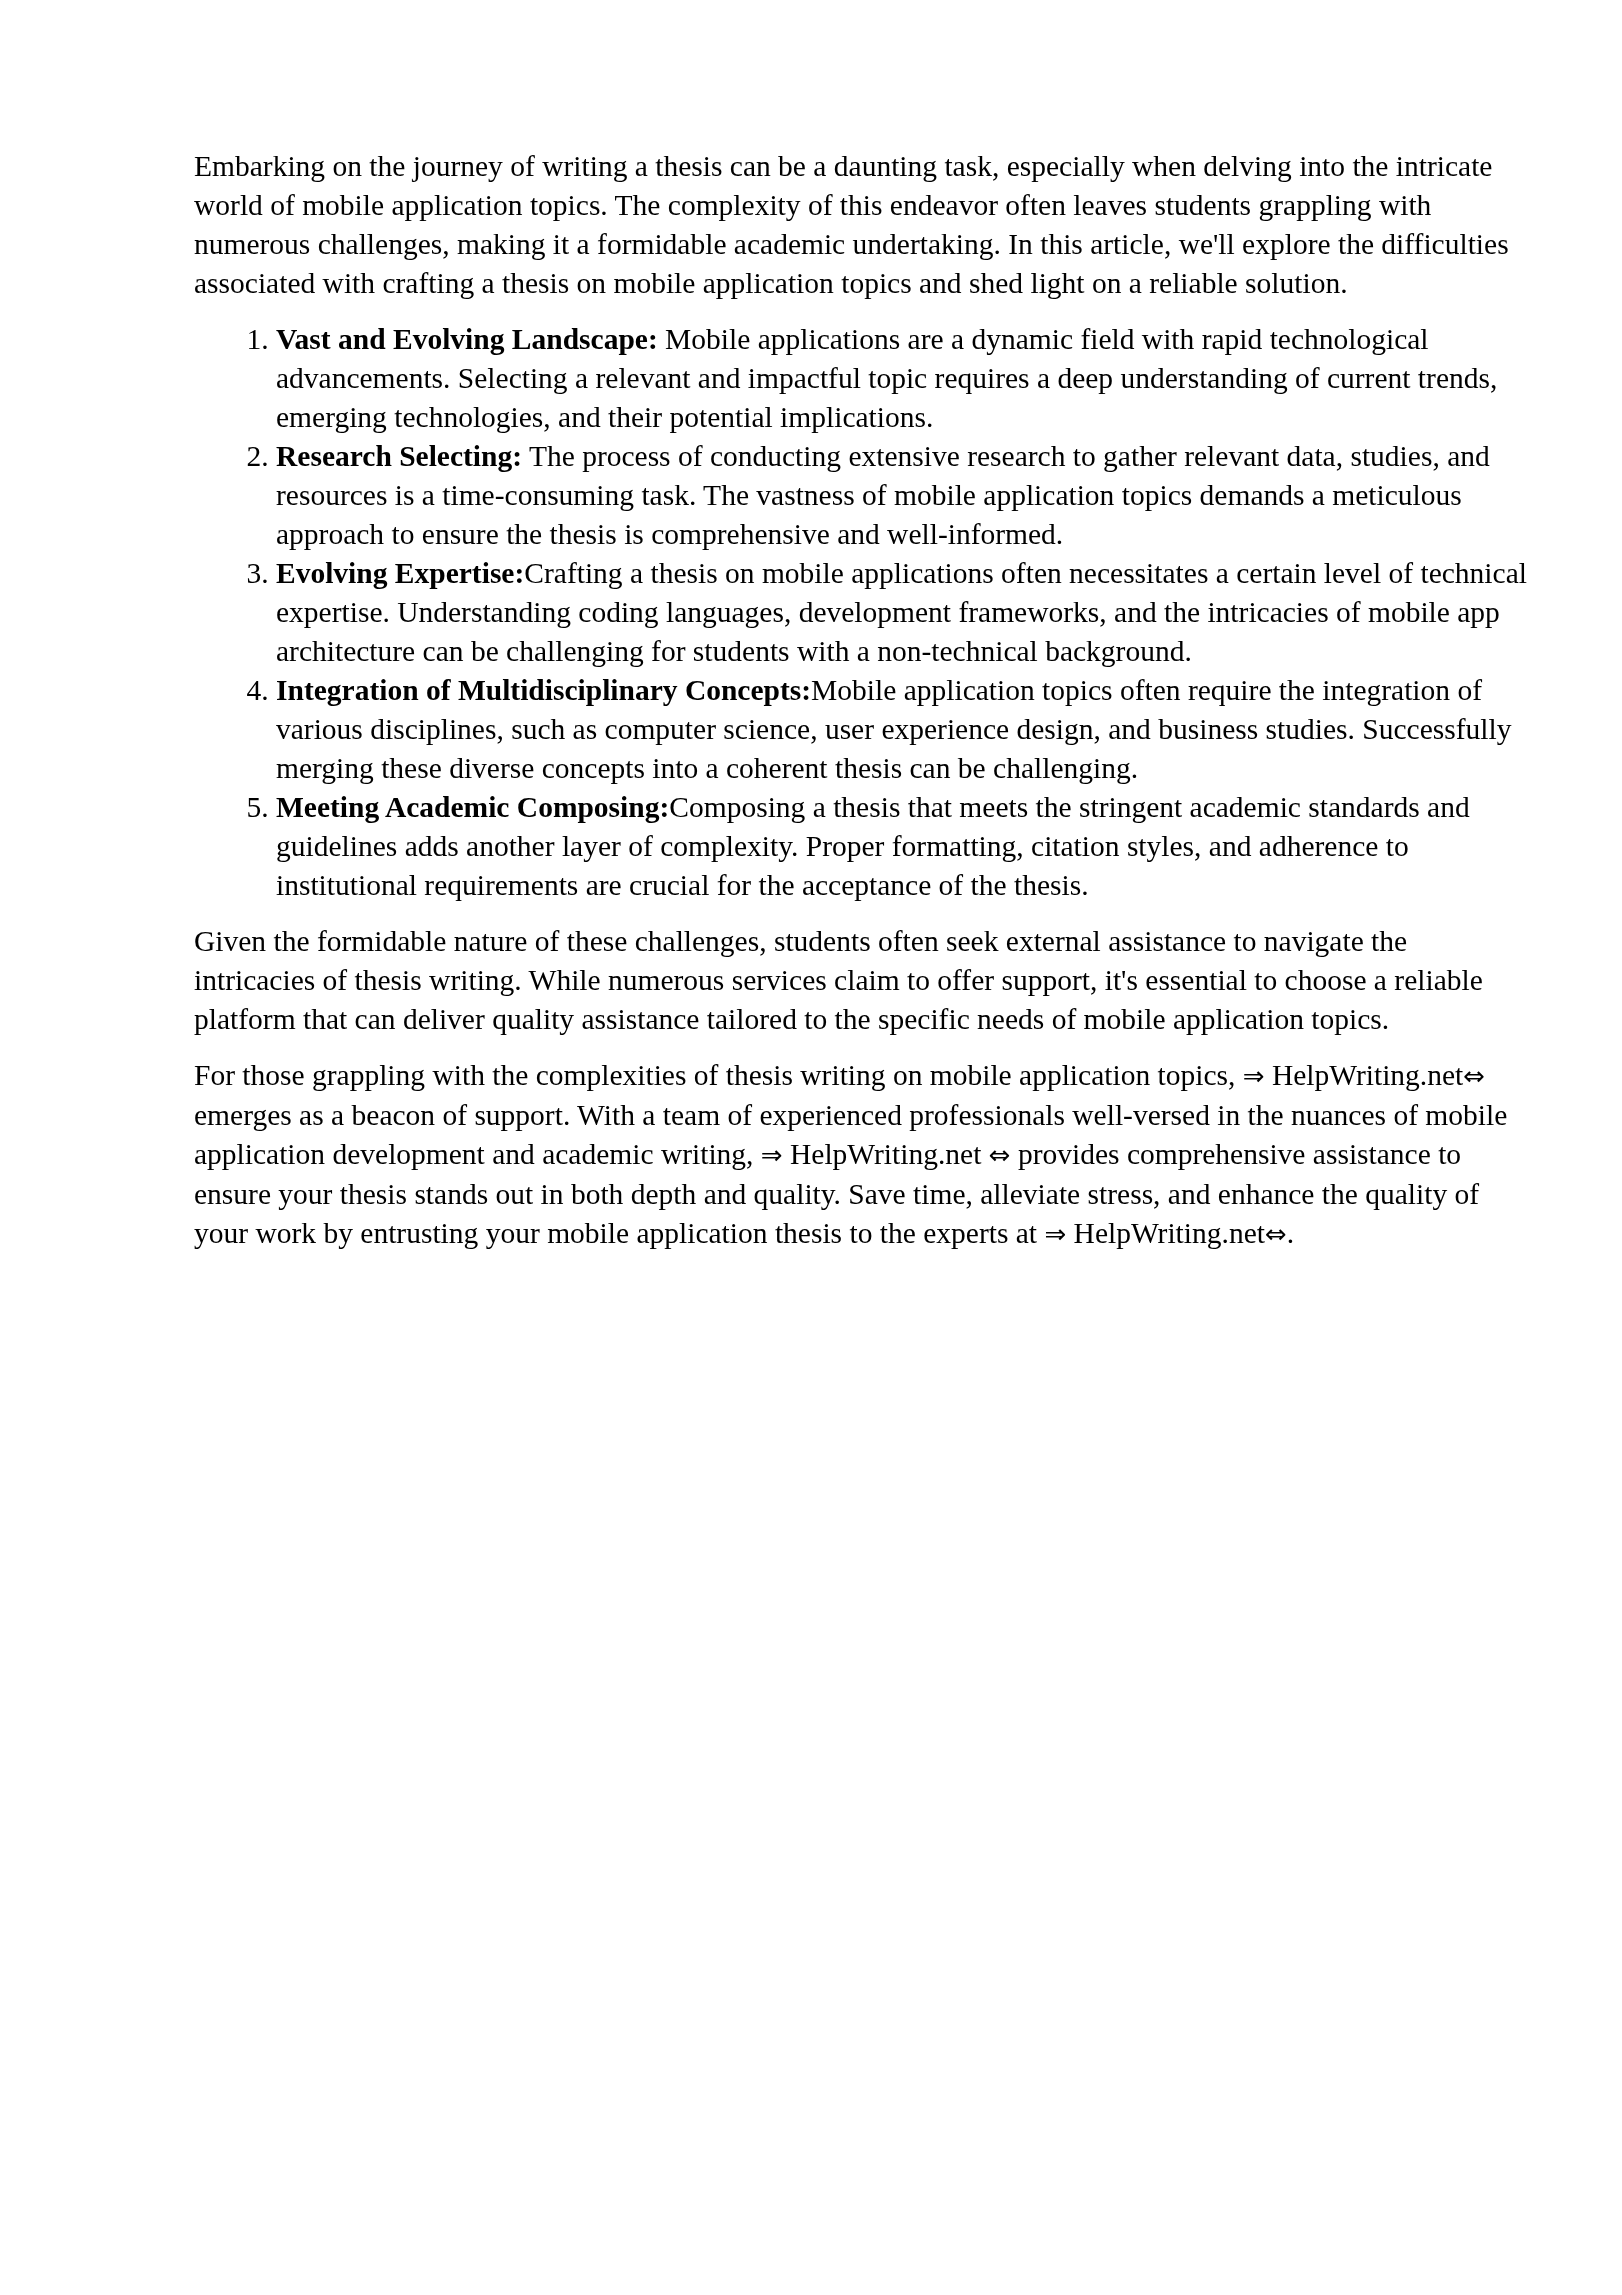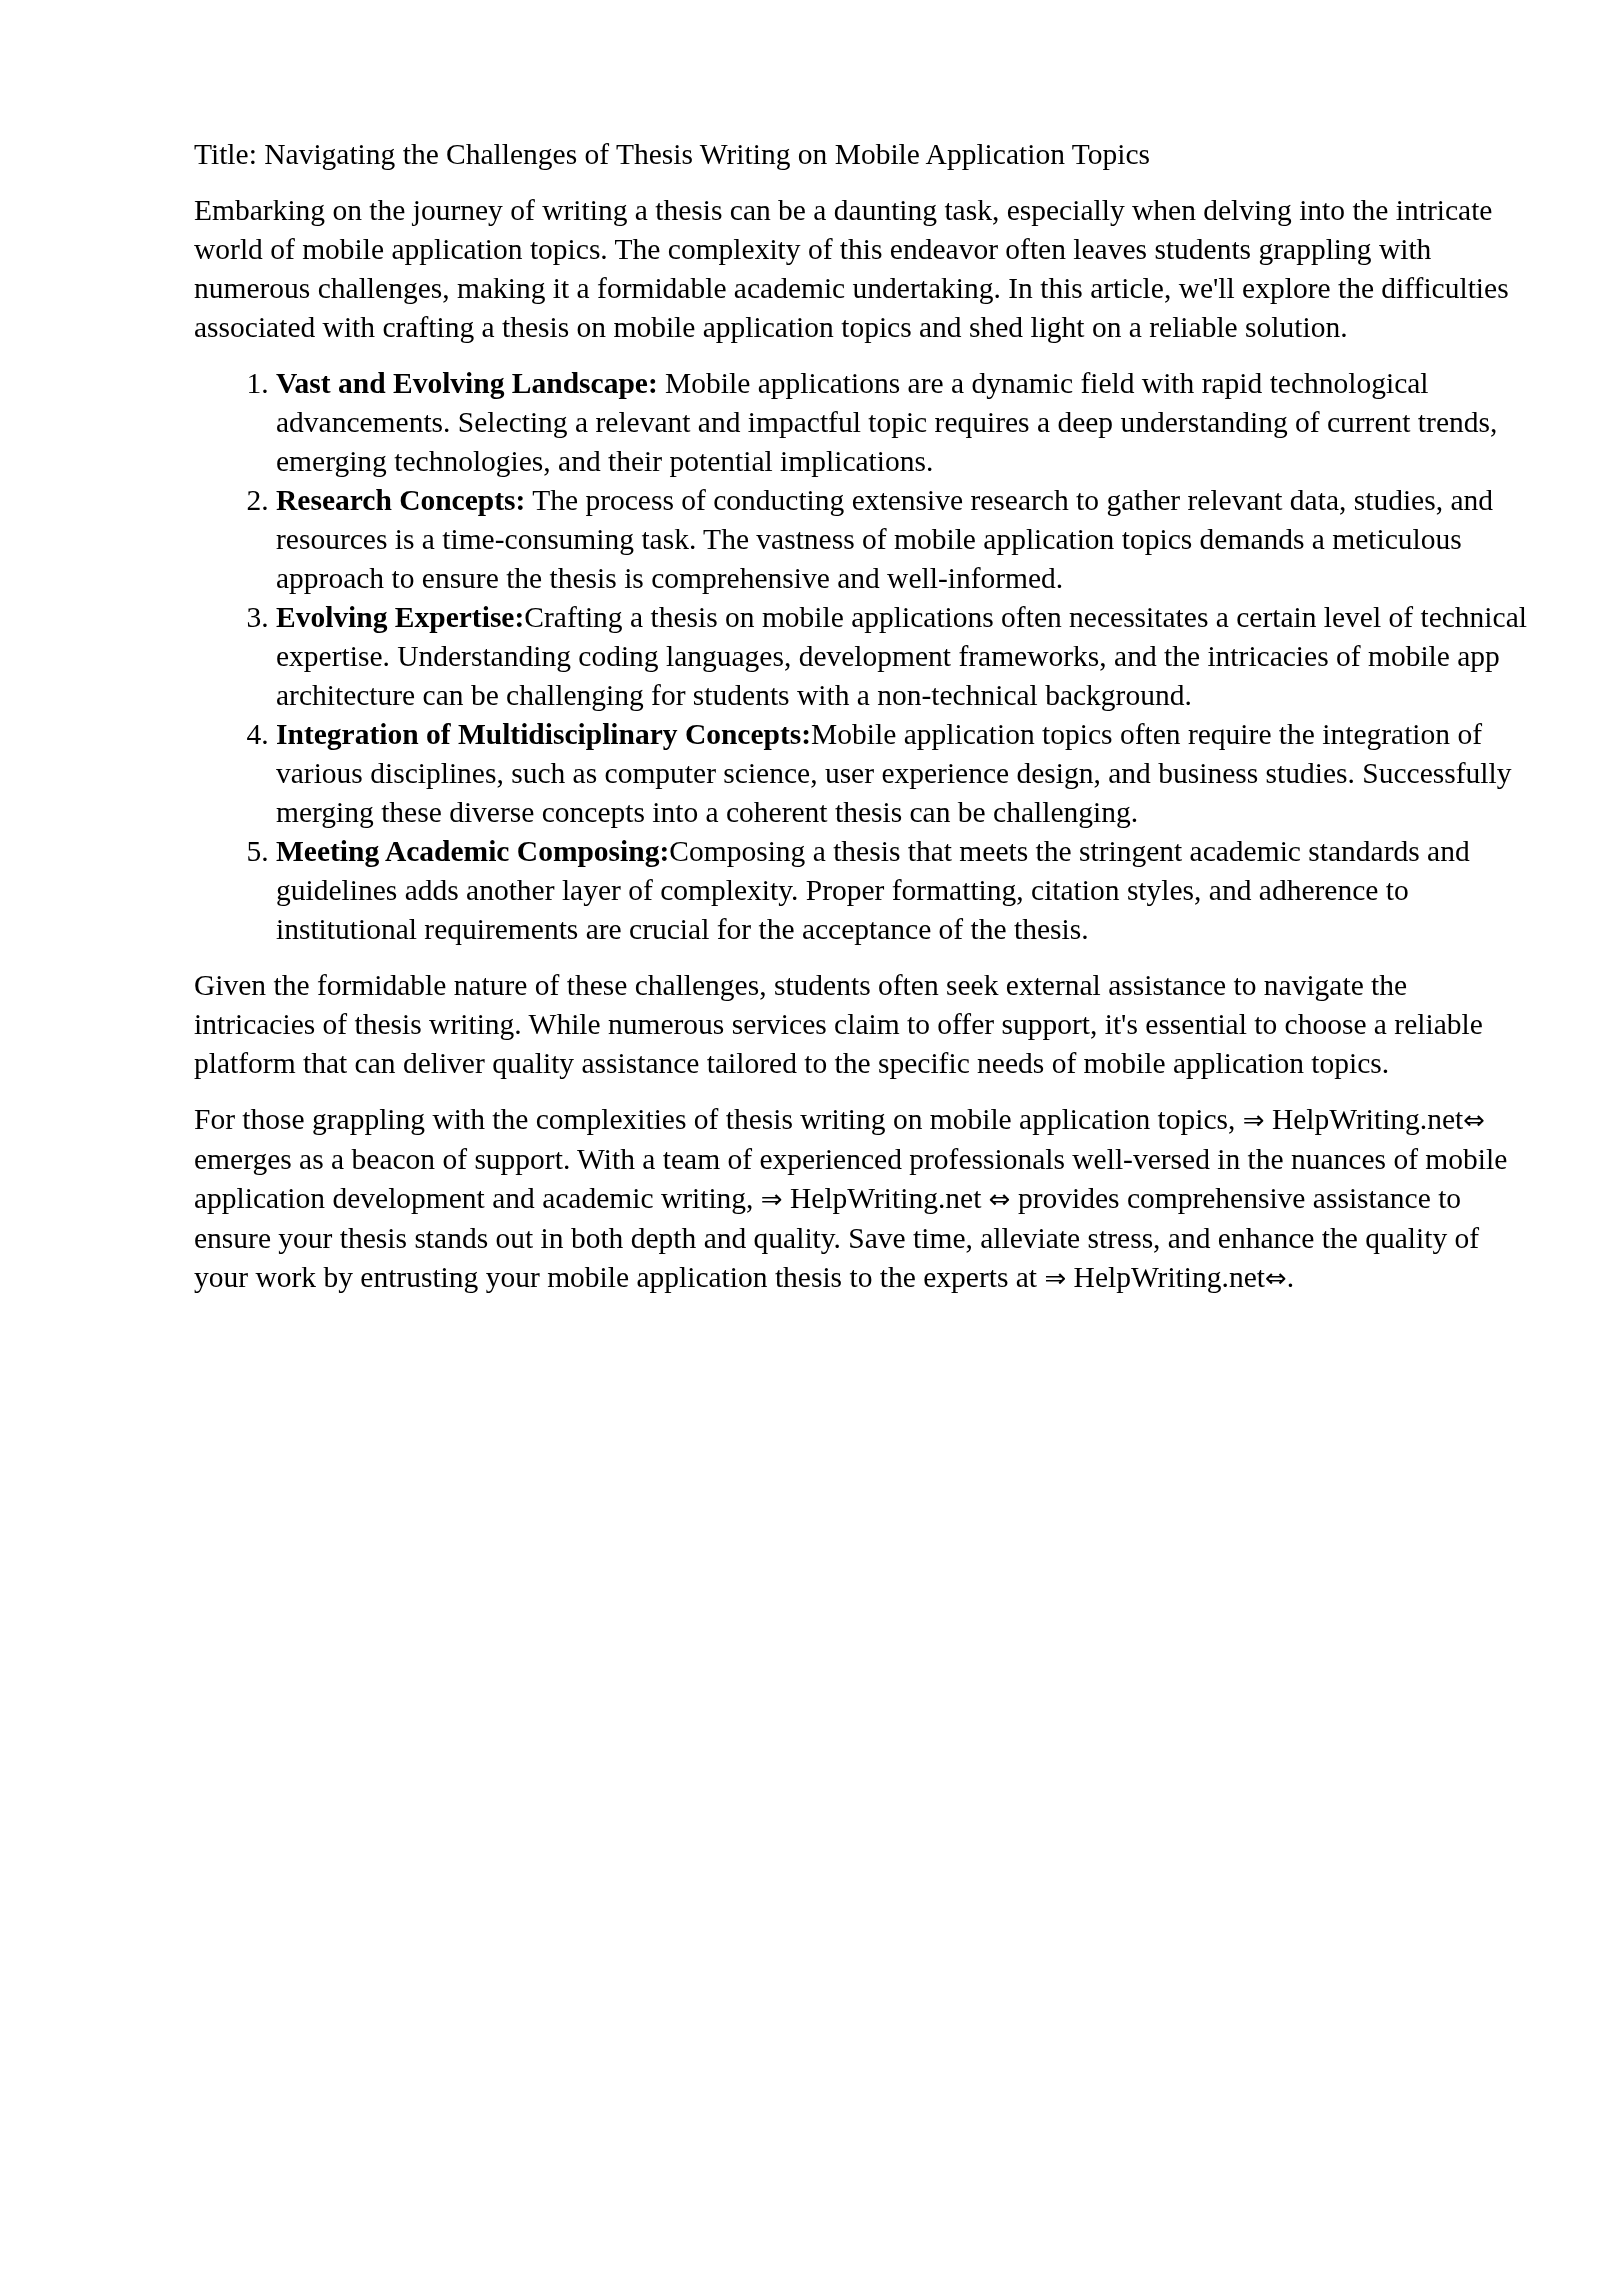--- a/index.html
+++ b/index.html
@@ -13,27 +13,26 @@
   ol li { padding-left: 0; margin: 0; }
   ol li::marker { font-weight: normal; }
   b { font-weight: bold; }
   .link { color: #000000; font-weight: normal; text-decoration: none; cursor: pointer; text-align: right; }
   .arrow { font-family: "DejaVu Sans", sans-serif; font-size: 26px; }
 </style>
 </head>
 <body>
 
 <div class="page">
-  <p class="title">Title: Navigating the Challenges of Thesis Writing on Mobile Application Topics</p>
 
   <p>Embarking on the journey of writing a thesis can be a daunting task, especially when delving into the intricate world of mobile application topics. The complexity of this endeavor often leaves students grappling with numerous challenges, making it a formidable academic undertaking. In this article, we'll explore the difficulties associated with crafting a thesis on mobile application topics and shed light on a reliable solution.</p>
 
   <ol>
     <li><b>Vast and Evolving Landscape:</b><span> Mobile applications are a dynamic field with rapid technological advancements. Selecting a relevant and impactful topic requires a deep understanding of current trends, emerging technologies, and their potential implications.</span></li>
-    <li><b>Research Concepts:</b><span> The process of conducting extensive research to gather relevant data, studies, and resources is a time-consuming task. The vastness of mobile application topics demands a meticulous approach to ensure the thesis is comprehensive and well-informed.</span></li>
+    <li><b>Research Selecting:</b><span> The process of conducting extensive research to gather relevant data, studies, and resources is a time-consuming task. The vastness of mobile application topics demands a meticulous approach to ensure the thesis is comprehensive and well-informed.</span></li>
     <li><b>Evolving Expertise:</b><span>Crafting a thesis on mobile applications often necessitates a certain level of technical expertise. Understanding coding languages, development frameworks, and the intricacies of mobile app architecture can be challenging for students with a non-technical background.</span></li>
     <li><b>Integration of Multidisciplinary Concepts:</b><span>Mobile application topics often require the integration of various disciplines, such as computer science, user experience design, and business studies. Successfully merging these diverse concepts into a coherent thesis can be challenging.</span></li>
     <li><b>Meeting Academic Composing:</b><span>Composing a thesis that meets the stringent academic standards and guidelines adds another layer of complexity. Proper formatting, citation styles, and adherence to institutional requirements are crucial for the acceptance of the thesis.</span></li>
   </ol>
 
   <p>Given the formidable nature of these challenges, students often seek external assistance to navigate the intricacies of thesis writing. While numerous services claim to offer support, it's essential to choose a reliable platform that can deliver quality assistance tailored to the specific needs of mobile application topics.</p>
 
   <p><span>For those grappling with the complexities of thesis writing on mobile application topics, </span><span class="arrow">⇒</span> <a class="link">HelpWriting.net</a><span class="arrow">⇔</span><span> emerges as a beacon of support. With a team of experienced professionals well-versed in the nuances of mobile application development and academic writing, </span><span class="arrow">⇒</span> <a class="link">HelpWriting.net</a> <span class="arrow">⇔</span><span> provides comprehensive assistance to ensure your thesis stands out in both depth and quality. Save time, alleviate stress, and enhance the quality of your work by entrusting your mobile application thesis to the experts at </span><span class="arrow">⇒</span> <a class="link">HelpWriting.net</a><span class="arrow">⇔</span><span>.</span></p>
 </div>
 

